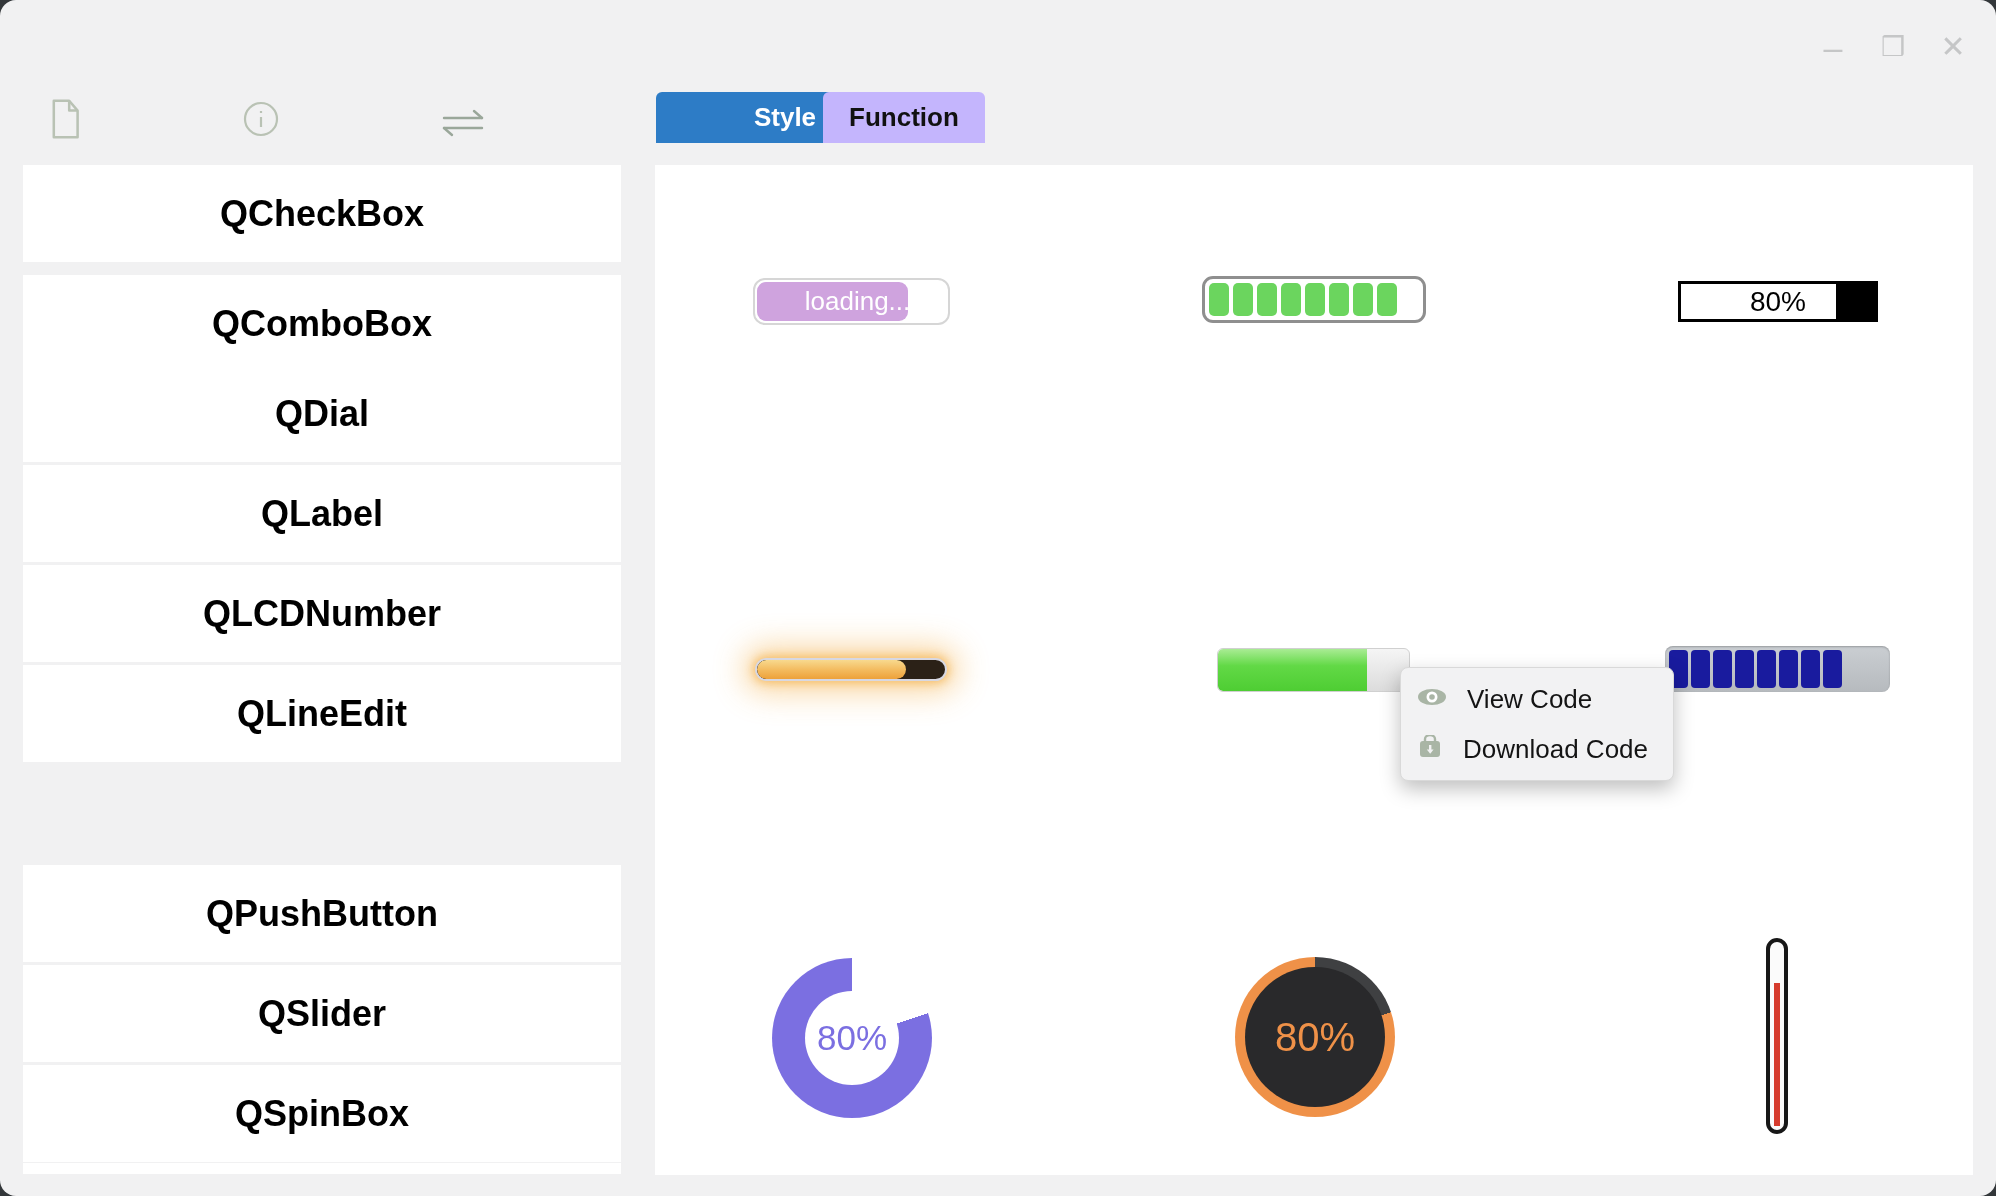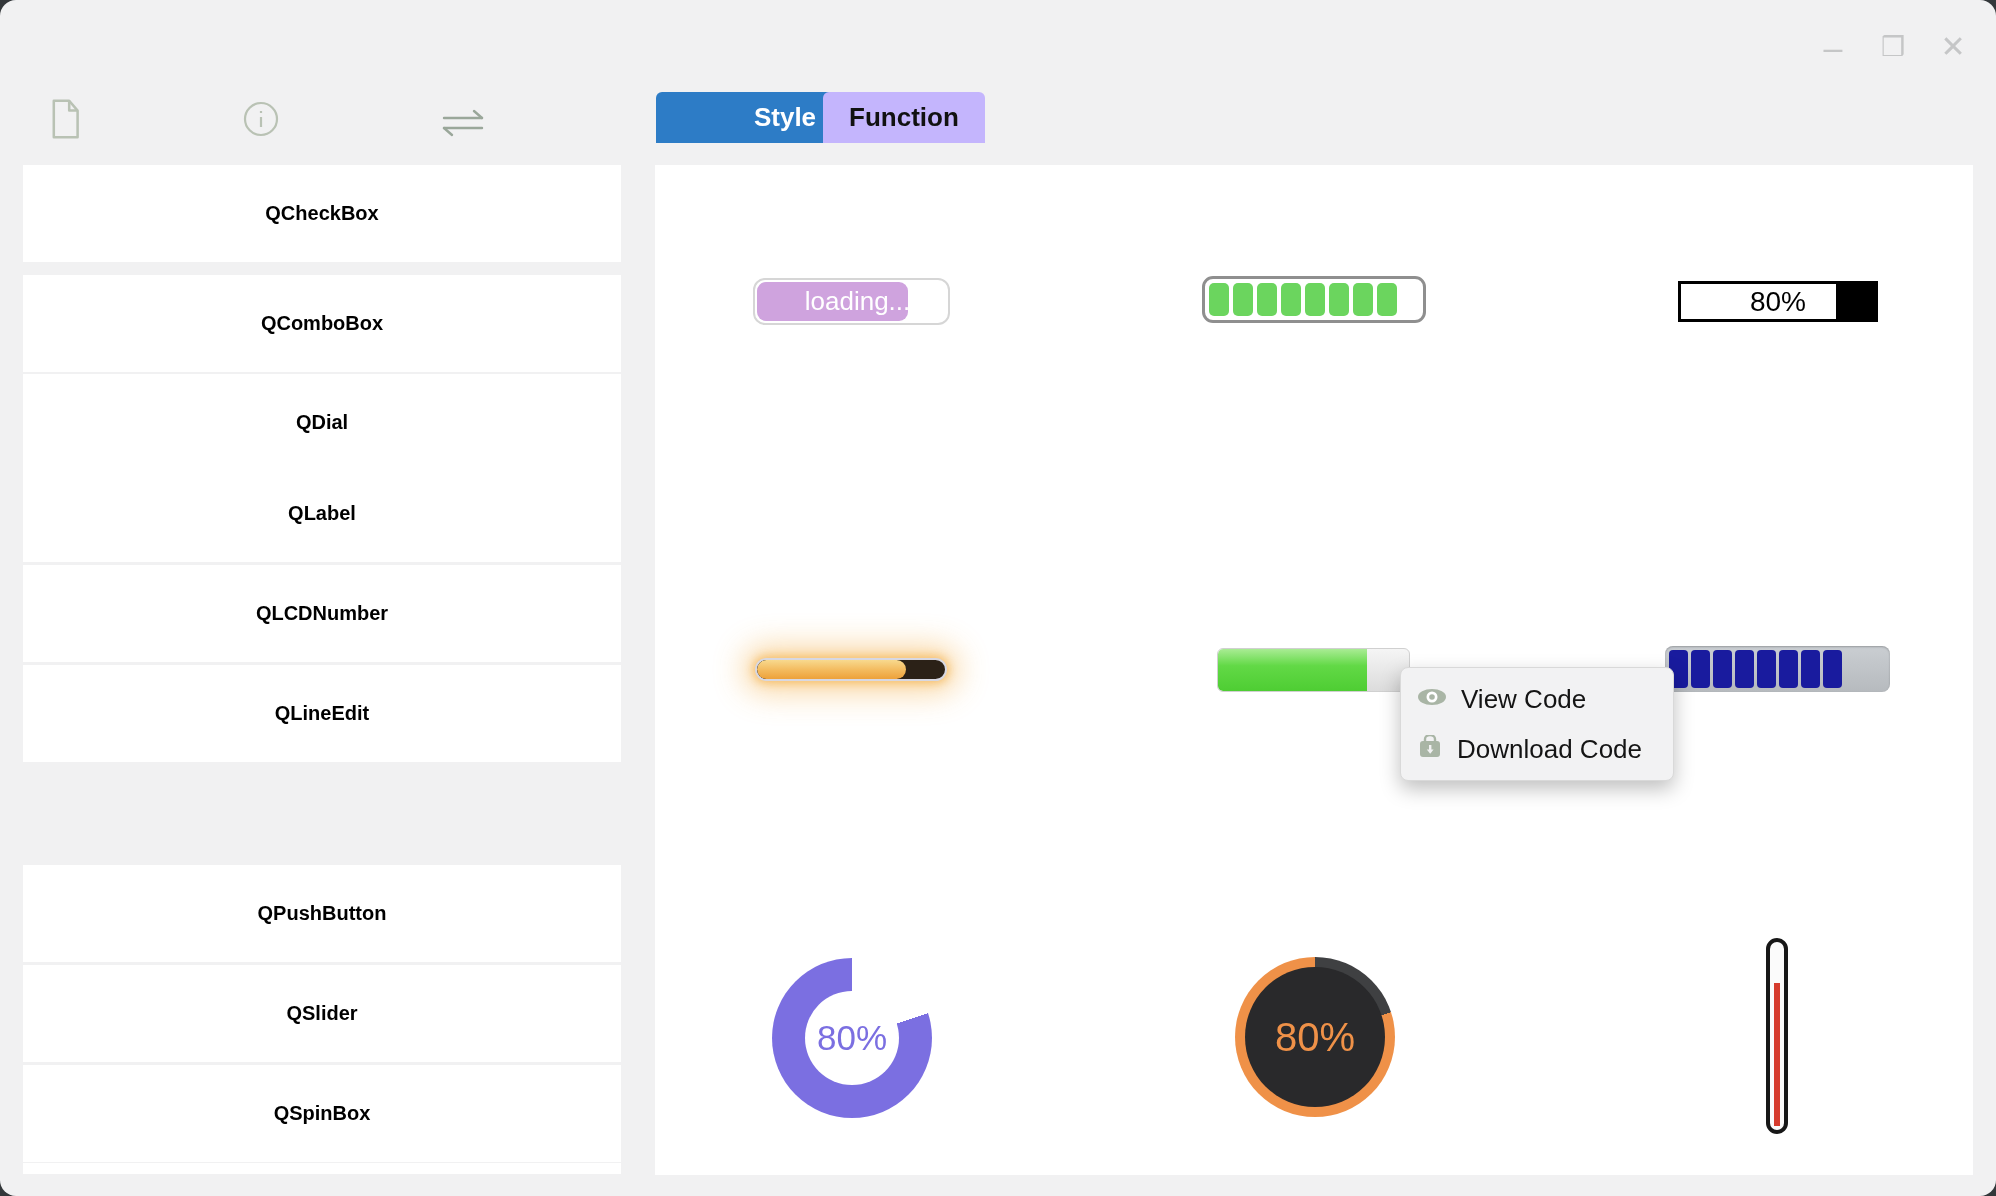--- a/index.html
+++ b/index.html
@@ -20,21 +20,21 @@
   #icon-swap{left:440px;top:106px;}
 
   
   .tab{position:absolute;top:92px;width:162px;height:51px;display:flex;align-items:center;justify-content:center;
        font-weight:bold;font-size:26px;border-radius:6px 6px 0 0;cursor:pointer;}
   #tab-style{left:656px;background:#2d7cc6;color:#ffffff;padding-left:48px;}
   #tab-function{left:823px;background:#c4b5fd;color:#111111;}
 
   
   .side-item{position:absolute;left:23px;width:598px;height:97px;background:#ffffff;display:flex;
-             align-items:center;justify-content:center;font-weight:bold;font-size:20px;color:#000000;cursor:pointer;}
+             align-items:center;justify-content:center;font-weight:bold;font-size:36px;color:#000000;cursor:pointer;}
   .side-item.selected{background:#2d7cc6;color:#ffffff;}
   #side-partial{position:absolute;left:23px;top:1163px;width:598px;height:11px;background:#ffffff;}
 
   
   #main-panel{position:absolute;left:655px;top:165px;width:1318px;height:1010px;background:#ffffff;}
 
   
   #bar-plum{position:absolute;left:753px;top:278px;width:197px;height:47px;border:2px solid #d6d6d6;
             border-radius:12px;background:#ffffff;box-sizing:border-box;overflow:hidden;}
   #bar-plum .fill{position:absolute;left:2px;top:2px;bottom:2px;width:78%;background:#cfa3de;border-radius:9px;}
@@ -66,21 +66,21 @@
 
   #bar-navy{position:absolute;left:1665px;top:646px;width:225px;height:46px;border-radius:8px;
             background:linear-gradient(180deg,#caced2,#b6babe);box-sizing:border-box;display:flex;
             align-items:stretch;padding:4px;gap:3px;box-shadow:inset 0 1px 2px rgba(0,0,0,.25);}
   #bar-navy .seg-navy{width:19px;background:#191b9e;border-radius:4px;}
 
   
   #ctx-menu{position:absolute;left:1400px;top:667px;width:272px;height:112px;background:#f2f2f3;
             border:1px solid #d9d9d9;border-radius:8px;box-shadow:0 8px 20px rgba(0,0,0,.25);
             display:flex;flex-direction:column;justify-content:center;z-index:5;}
-  .ctx-item{display:flex;align-items:center;height:50px;padding:0 16px;gap:14px;cursor:pointer;}
+  .ctx-item{display:flex;align-items:center;height:50px;padding:0 16px;gap:20px;cursor:pointer;}
   .ctx-item .lbl{font-size:26px;color:#141414;}
 
   
   #donut{position:absolute;left:772px;top:958px;width:160px;height:160px;border-radius:50%;
          background:conic-gradient(#ffffff 0deg 72deg,#7b6fe1 72deg 360deg);}
   #donut .hole{position:absolute;left:33px;top:33px;width:94px;height:94px;border-radius:50%;background:#ffffff;
          display:flex;align-items:center;justify-content:center;}
   #donut .txt{color:#7b6fe1;font-size:35px;}
 
   #ring{position:absolute;left:1235px;top:957px;width:160px;height:160px;border-radius:50%;
@@ -124,21 +124,21 @@
         <path d="M4 22 h38"></path>
           <path d="M12 29 l-8 -7"></path>
       </svg>
     </div>
 
     <div class="tab" id="tab-style">Style</div>
     <div class="tab" id="tab-function">Function</div>
 
     <div class="side-item" style="top:165px">QCheckBox</div>
     <div class="side-item" style="top:275px">QComboBox</div>
-    <div class="side-item" style="top:374px">QDial</div>
+    <div class="side-item" style="top:365px">QDial</div>
     <div class="side-item" style="top:465px">QLabel</div>
     <div class="side-item" style="top:565px">QLCDNumber</div>
     <div class="side-item" style="top:665px">QLineEdit</div>
     <div class="side-item" style="top:865px">QPushButton</div>
     <div class="side-item" style="top:965px">QSlider</div>
     <div class="side-item" style="top:1065px">QSpinBox</div>
     <div id="side-partial"></div>
 
     <div id="main-panel"></div>
 

